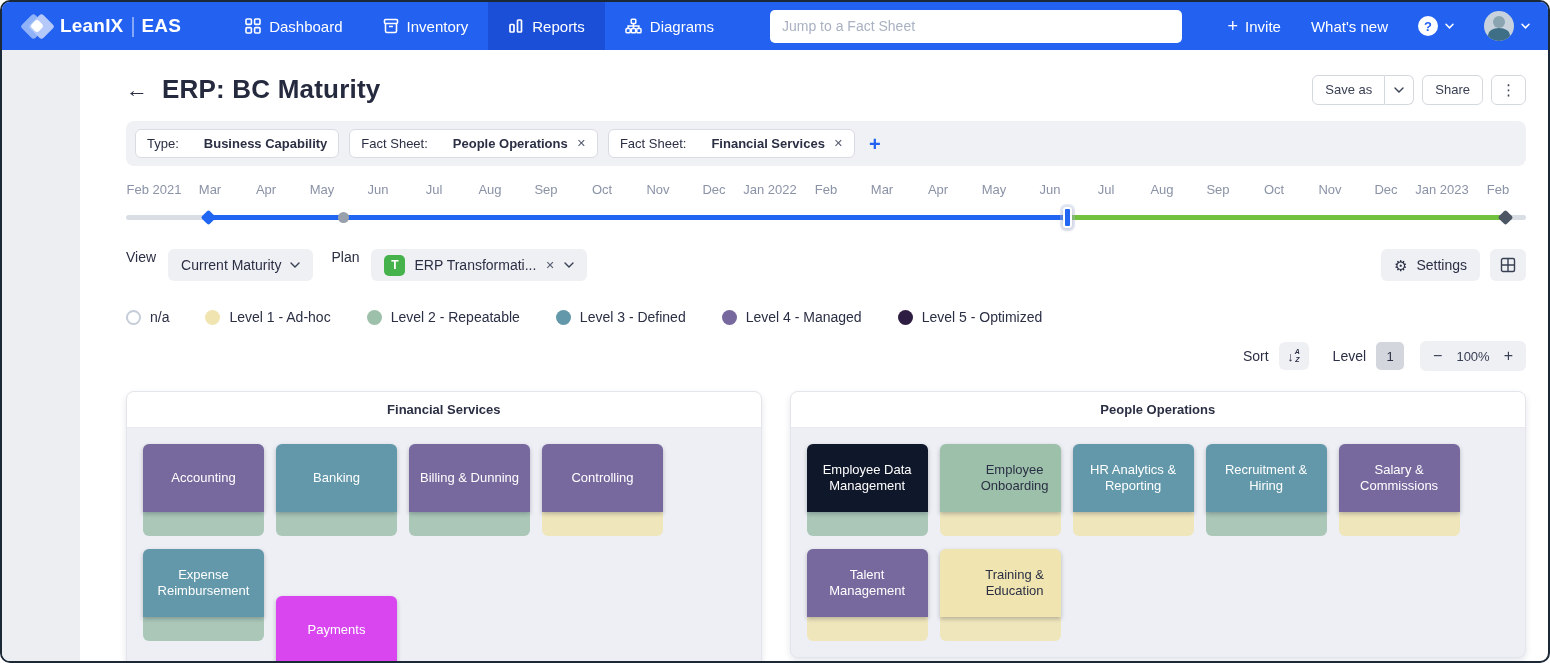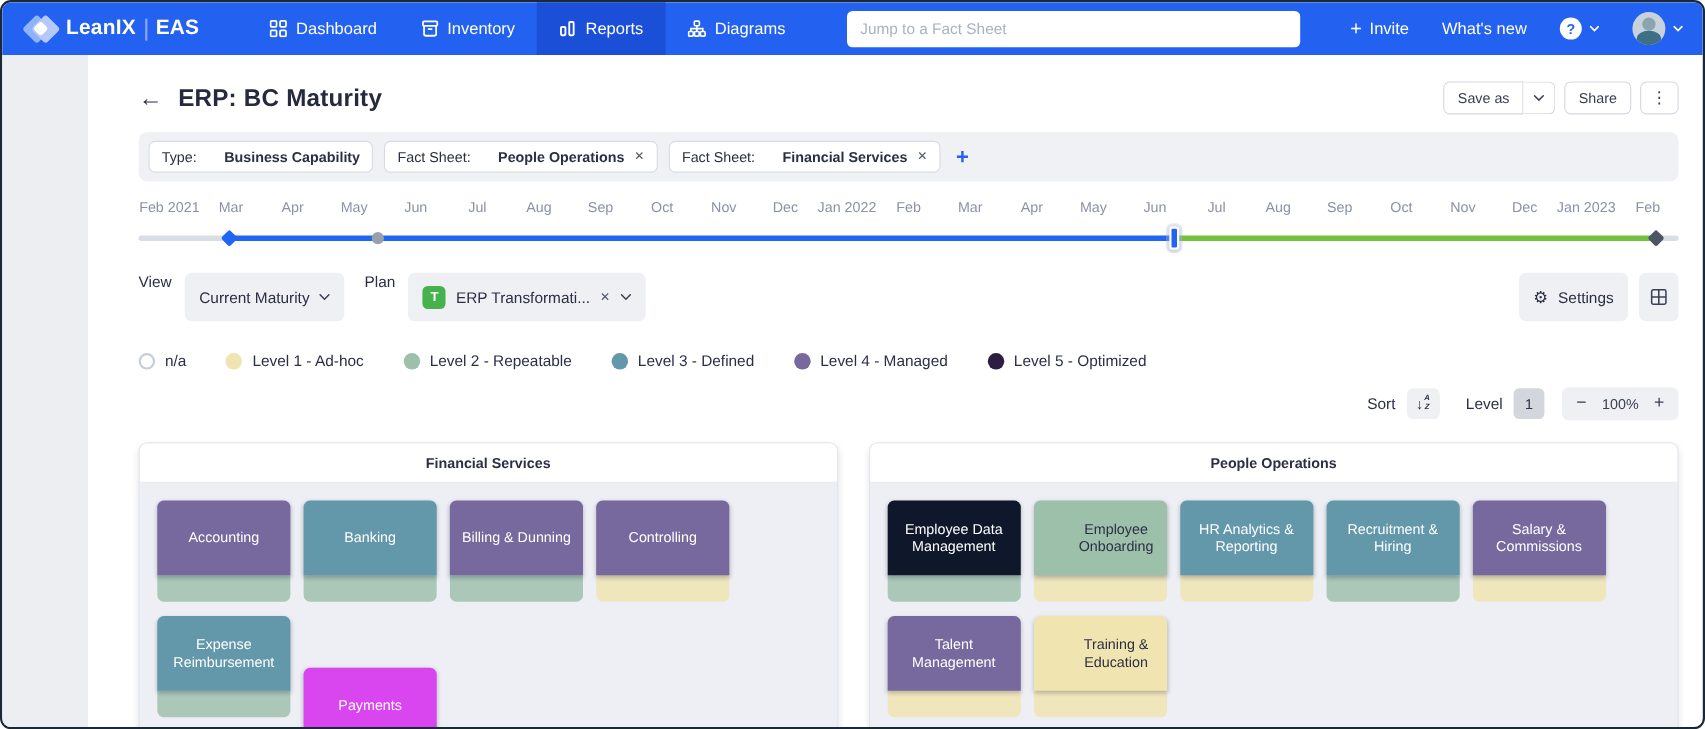--- a/index.html
+++ b/index.html
@@ -42,21 +42,21 @@
   .avatar .head { position:absolute; width:12px; height:12px; border-radius:50%; background:#8aa4b0; left:9px; top:5px; }
   .avatar .bodyshape { position:absolute; width:22px; height:14px; border-radius:50% 50% 0 0; background:#3e6f86; left:4px; top:17px; }
 
   
   .sidebar { position:absolute; left:0; top:48px; bottom:0; width:78px; background:#eceef2; }
   .content { margin-left:78px; padding:0 22px 0 46px; }
 
   
   .report-header { display:flex; align-items:center; margin-top:24px; }
   .back-button { background:none; border:none; font-size:22px; color:#2b2f44; cursor:pointer; margin-right:14px; line-height:1; font-family:inherit; }
-  .page-title { font-size:22px; font-weight:700; color:#262a3e; letter-spacing:.2px; }
+  .page-title { font-size:26px; font-weight:700; color:#262a3e; letter-spacing:.2px; }
   .header-actions { margin-left:auto; display:flex; align-items:center; gap:8px; }
   .btn { height:30px; background:#fff; border:1px solid #d4d8df; border-radius:6px; color:#3a4054;
          font-size:13px; font-family:inherit; padding:0 12px; cursor:pointer; display:flex; align-items:center; gap:6px; }
   .split { display:flex; }
   .split .btn:first-child { border-radius:6px 0 0 6px; }
   .split .btn:last-child { border-radius:0 6px 6px 0; border-left:none; padding:0 9px; }
   .kebab { font-size:15px; padding:0 9px; letter-spacing:0; }
 
   
   .filter-bar { margin-top:16px; background:#f0f1f5; border-radius:8px; padding:8px 9px; display:flex; align-items:center; gap:10px; }
@@ -74,21 +74,21 @@
   .track-seg { position:absolute; top:8px; height:5px; border-radius:3px; }
   .marker { position:absolute; }
   .m-diamond { width:11px; height:11px; transform:rotate(45deg); border-radius:2px; top:5px; margin-left:-6px; }
   .m-dot { width:11px; height:11px; border-radius:50%; top:5px; margin-left:-6px; }
   .m-handle { width:9px; height:21px; border-radius:3px; top:0; margin-left:-5px;
               border:2px solid #fff; box-shadow:0 0 0 3px rgba(180,195,230,.35), 0 1px 4px rgba(0,0,0,.25); cursor:ew-resize; }
 
   
   .view-bar { margin-top:20px; display:flex; gap:12px; }
   .bar-label { font-size:14px; color:#2b2f44; }
-  .soft-btn { background:#eef0f4; border:none; border-radius:6px; height:44px; padding:0 13px;
+  .soft-btn { background:#eef0f4; border:none; border-radius:6px; height:32px; padding:0 13px;
               display:flex; align-items:center; gap:9px; font-size:14px; color:#2b2f44; font-family:inherit; cursor:pointer; }
   .plan-chip { margin-left:6px; }
   .plan-badge { width:21px; height:21px; border-radius:5px; background:#45b24b; color:#fff; font-size:12px; font-weight:700;
                 display:flex; align-items:center; justify-content:center; }
   .plan-close { border:none; background:none; font-size:11px; color:#565d70; cursor:pointer; padding:0; font-family:inherit;}
   .view-right { margin-left:auto; display:flex; align-items:center; gap:10px; }
   .gear-glyph { font-size:15px; line-height:1; }
   .icon-btn { width:36px; justify-content:center; padding:0; }
 
   

